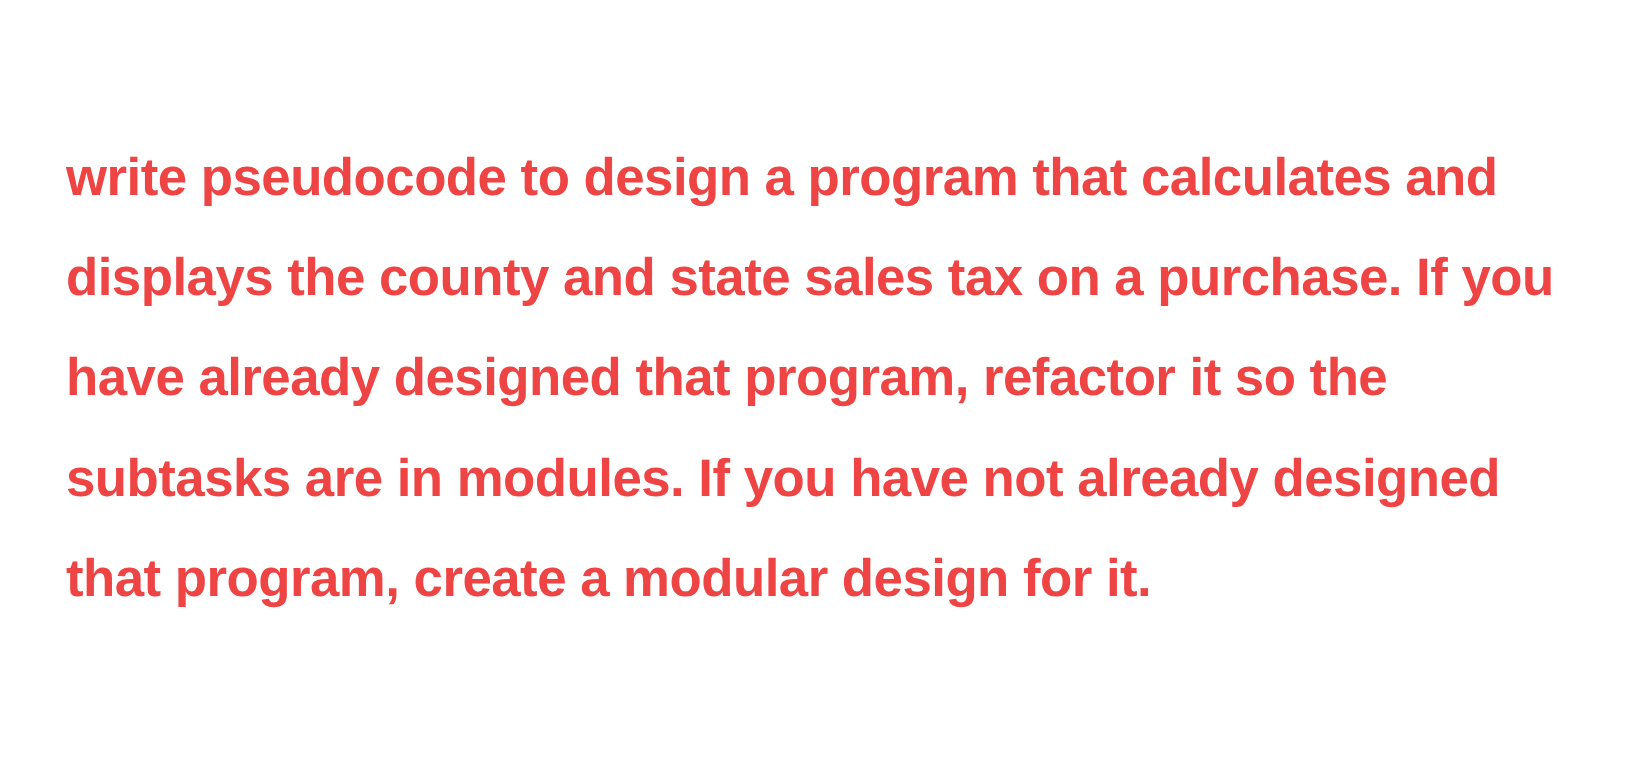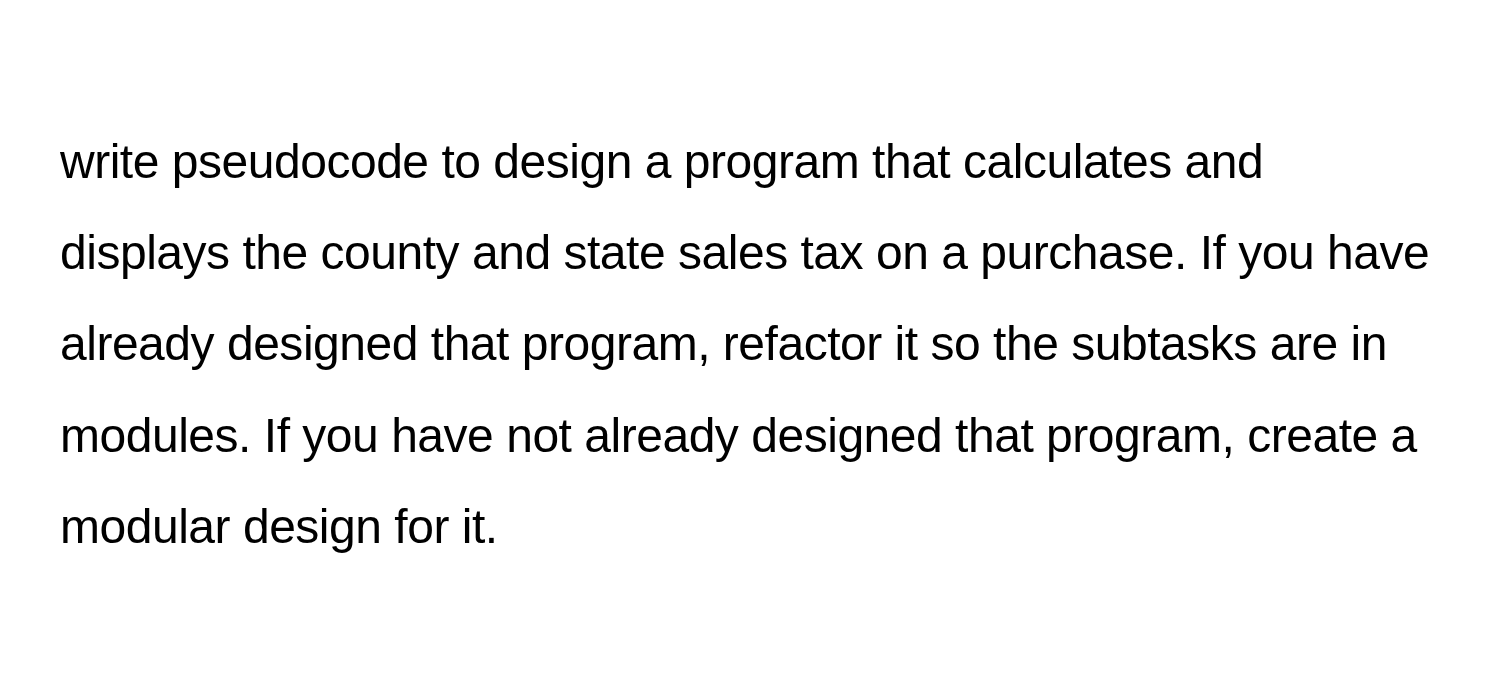--- a/index.html
+++ b/index.html
@@ -12,22 +12,22 @@
       height: 688px;
       background: #ffffff;
       font-family: -apple-system, BlinkMacSystemFont, "Segoe UI", Helvetica, Arial, sans-serif;
       display: flex;
       align-items: center;
       padding: 50px 60px;
     }
     .text-content {
       font-size: 48px;
       line-height: 1.9;
-      color: #000000;
-      font-weight: 400;
+      color: #ef4444;
+      font-weight: 700;
       letter-spacing: -0.01em;
     }
   </style>
 </head>
 <body>
 
 <div class="text-content">
   <span>write pseudocode to design a program that calculates and displays the county and state sales tax on a purchase. If you have already designed that program, refactor it so the subtasks are in modules. If you have not already designed that program, create a modular design for it.</span>
 </div>
 

